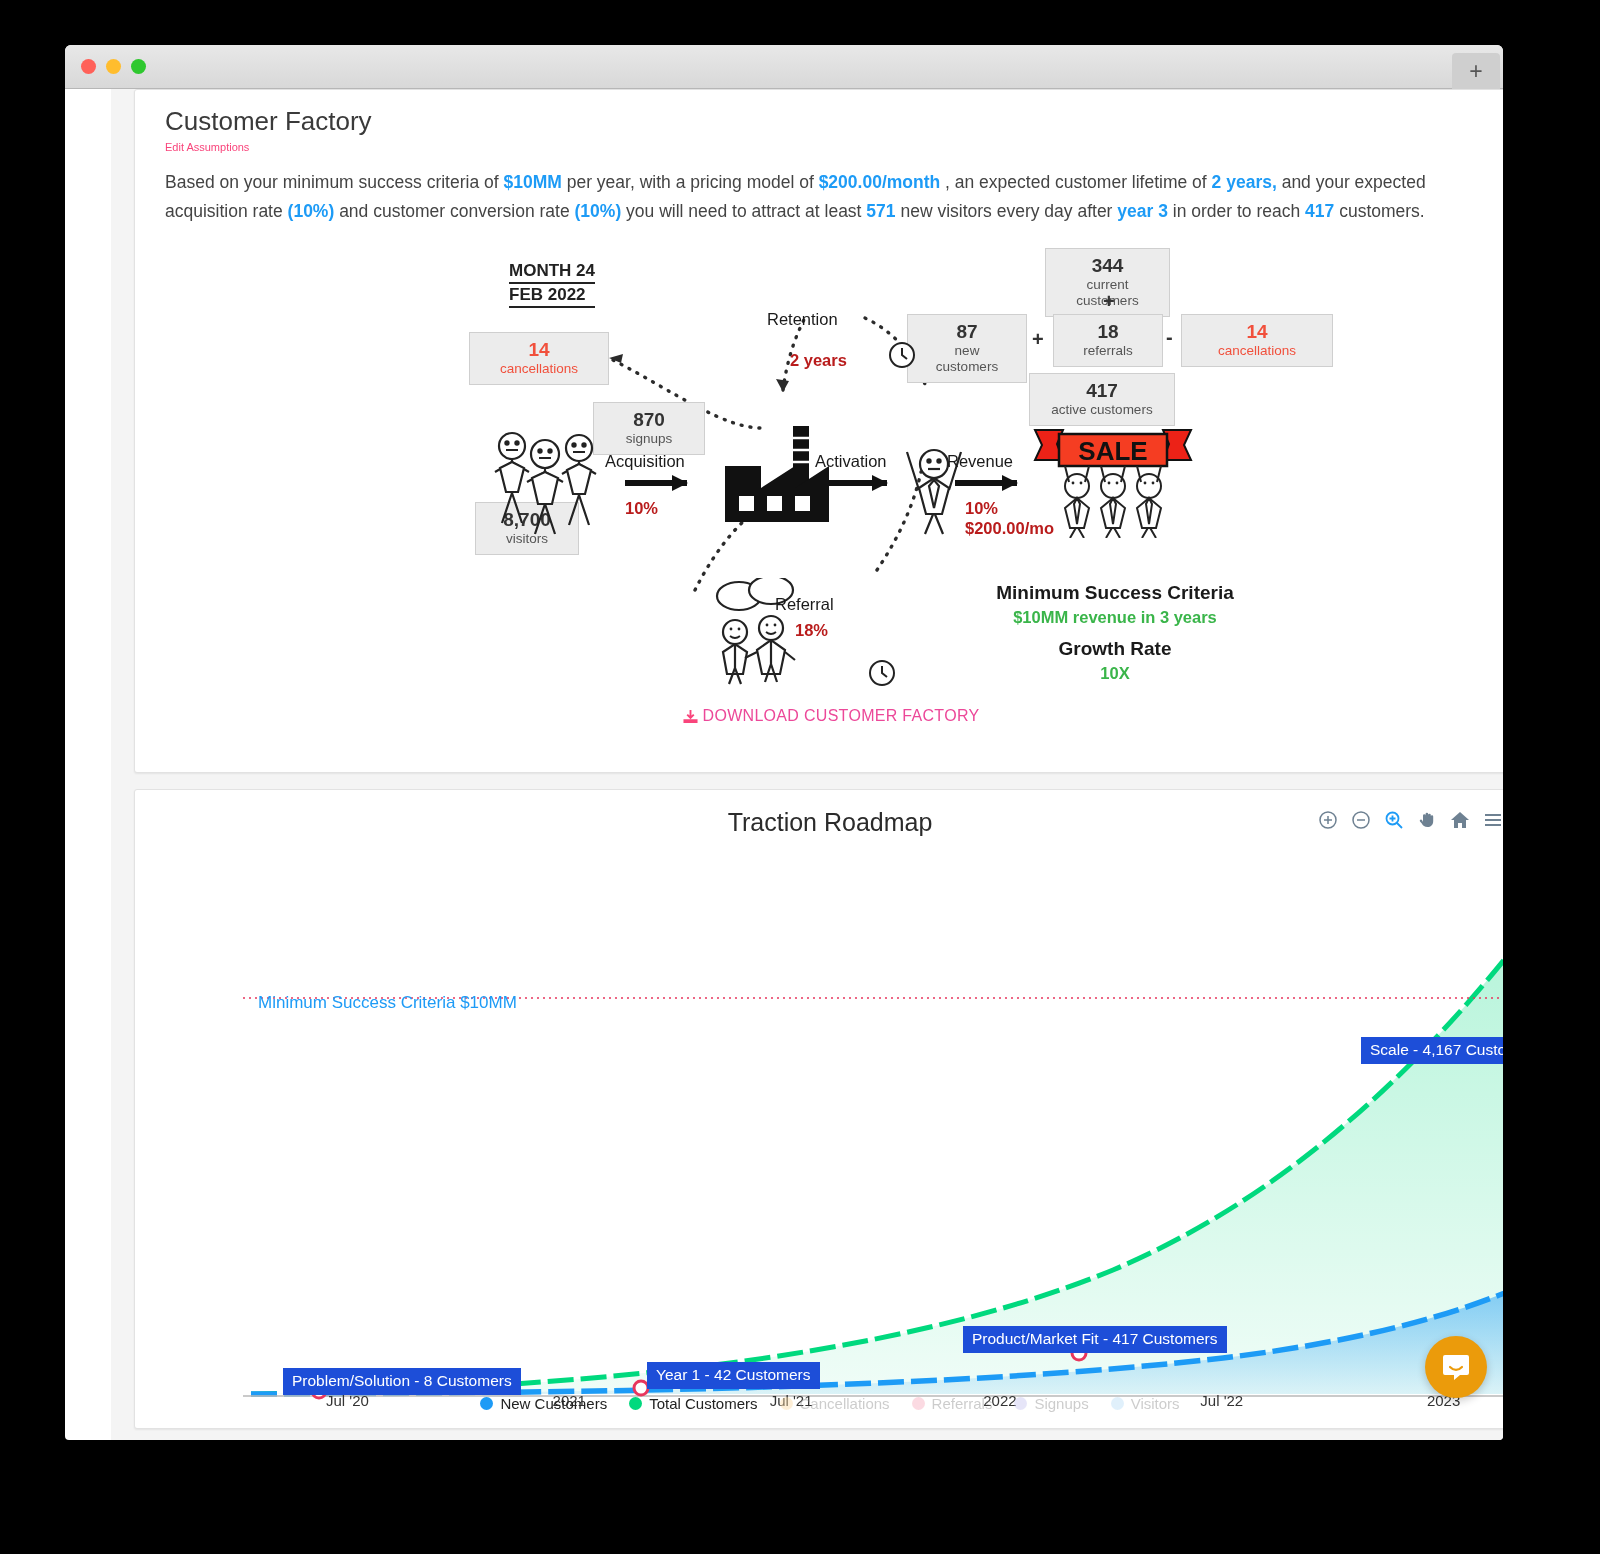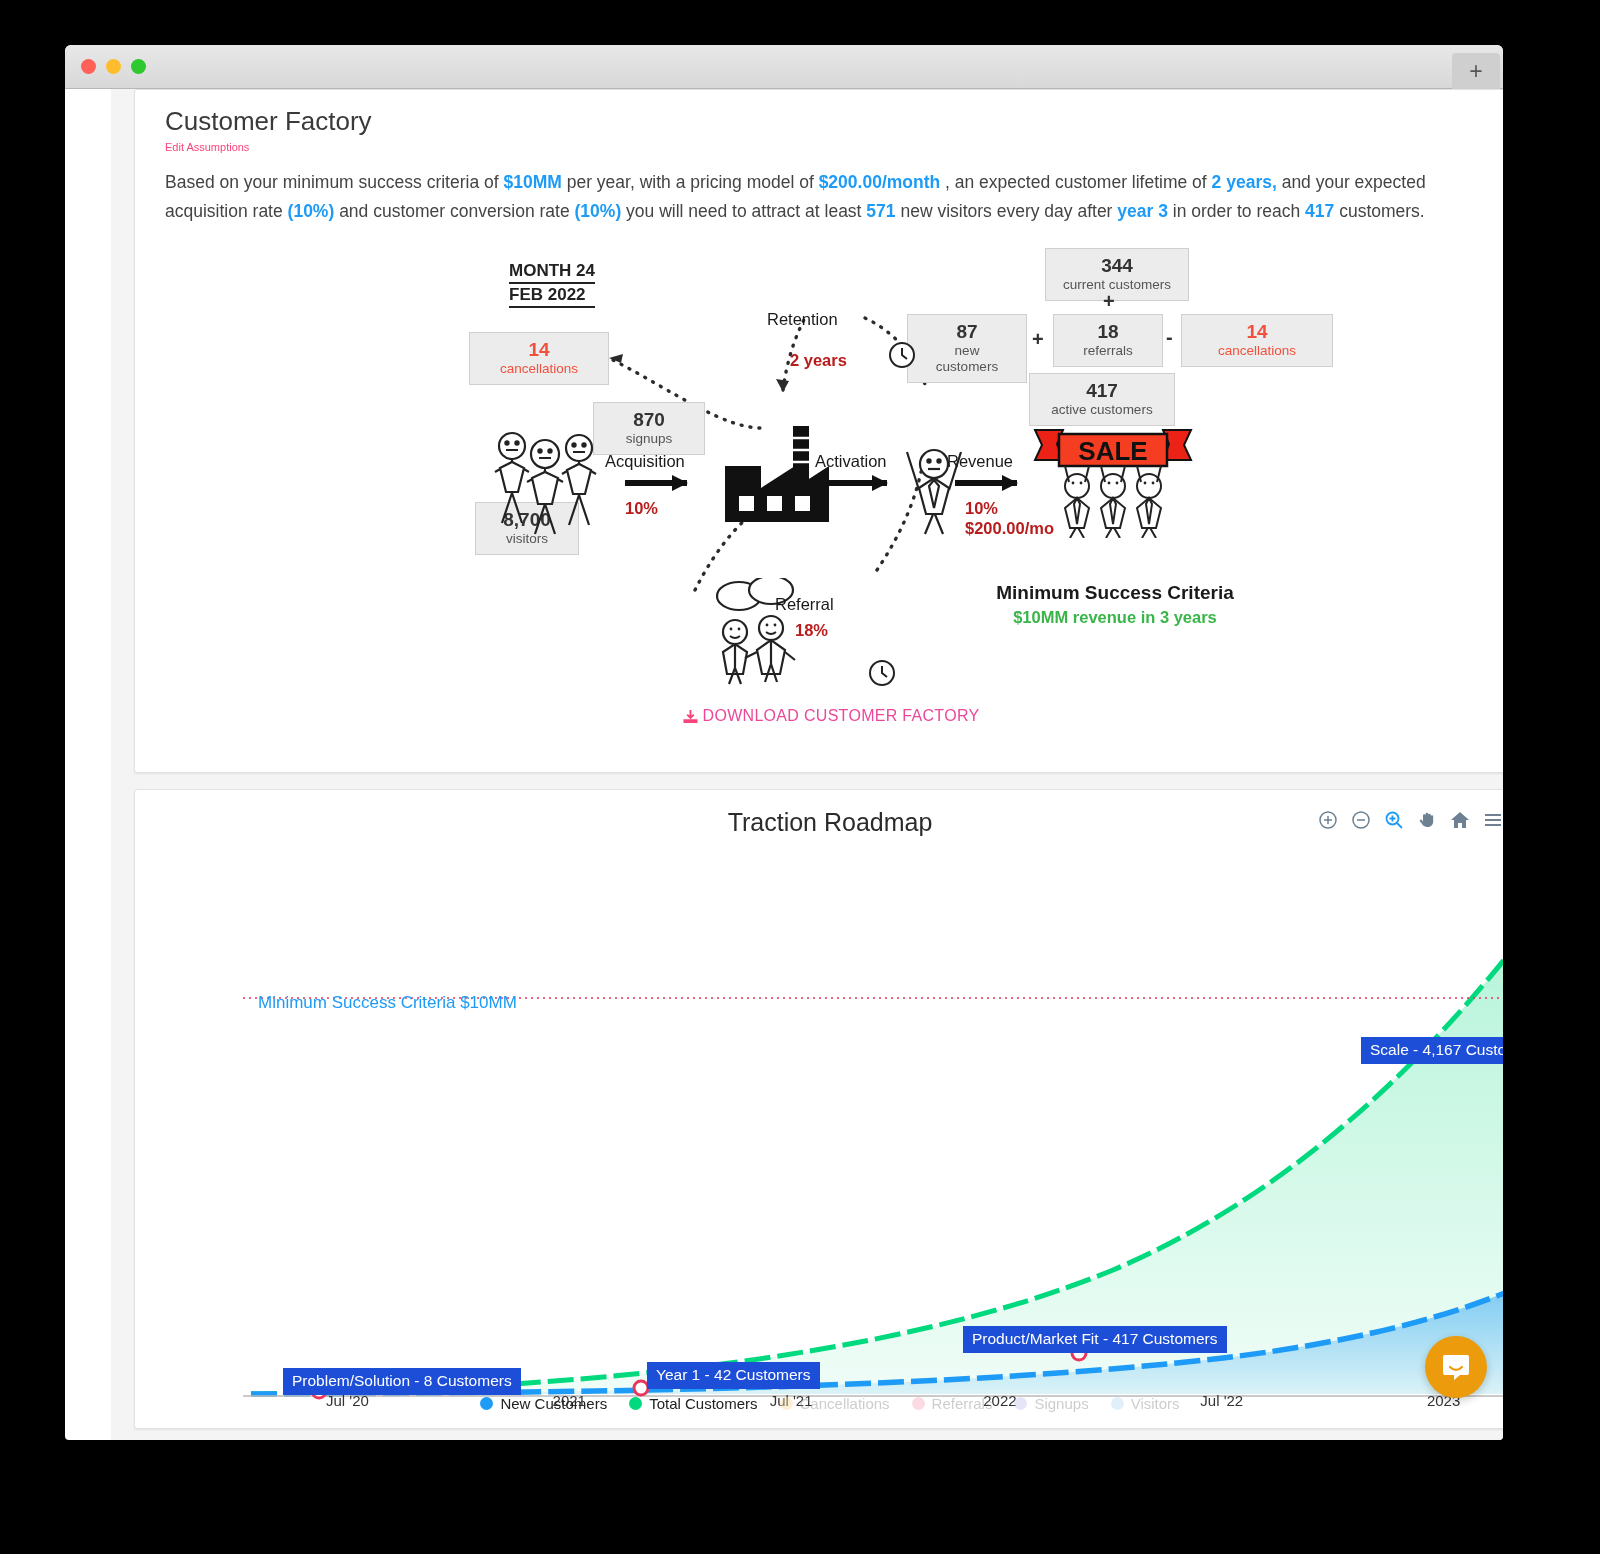--- a/index.html
+++ b/index.html
@@ -98,21 +98,21 @@
   .valbox {
     background: #ececec; border: 1px solid #cfcfcf;
     text-align: center; padding: 6px 14px 7px;
   }
   .valbox .num { font-size: 19px; font-weight: bold; color: #333; line-height: 22px; }
   .valbox .num.red { color: #f1503c; }
   .valbox .lbl { font-size: 13.5px; color: #555; line-height: 16px; }
   .valbox .lbl.red { color: #f1503c; }
 
   #box-cancel-left { left: 334px; top: 92px; width: 140px; }
-  #box-current { left: 910px; top: 8px; width: 144px; }
+  #box-current { left: 910px; top: 8px; width: 125px; }
   #box-new { left: 772px; top: 74px; width: 120px; }
   #box-referrals { left: 918px; top: 74px; width: 110px; }
   #box-cancel-right { left: 1046px; top: 74px; width: 152px; }
   #box-active { left: 894px; top: 133px; width: 146px; }
   #box-signups { left: 458px; top: 162px; width: 112px; }
   #box-visitors { left: 340px; top: 262px; width: 104px; }
 
   .op { font-size: 20px; font-weight: bold; color: #333; }
   #op-plus-top { left: 968px; top: 50px; }
   #op-plus-mid { left: 897px; top: 88px; }
@@ -416,20 +416,24 @@
         </div>
         <div class="d stepname" id="t-ret">Retention</div>
         <div class="d steppct" id="p-ret">2 years</div>
         <div class="d stepname" id="t-ref">Referral</div>
         <div class="d steppct" id="p-ref">18%</div>
 
         <div class="d" id="msc">
           <div class="msc-title">Minimum Success Criteria</div>
           <div class="msc-sub">$10MM revenue in 3 years</div>
         </div>
+        <div class="d" id="gr">
+          <div class="msc-title">Growth Rate</div>
+          <div class="msc-sub">10X</div>
+        </div>
 
         <div class="download">
           <svg width="15" height="15" viewBox="0 0 16 16">
             <path d="M8,1 v7 M4.5,6 L8,9.5 L11.5,6 M1.5,12 h13 v2 h-13 z" fill="none" stroke="#f9447b" stroke-width="2"></path>
           </svg><span>DOWNLOAD CUSTOMER FACTORY</span>
         </div>
       </div>
     </div>
 
     <div class="card" id="roadmap-card">

